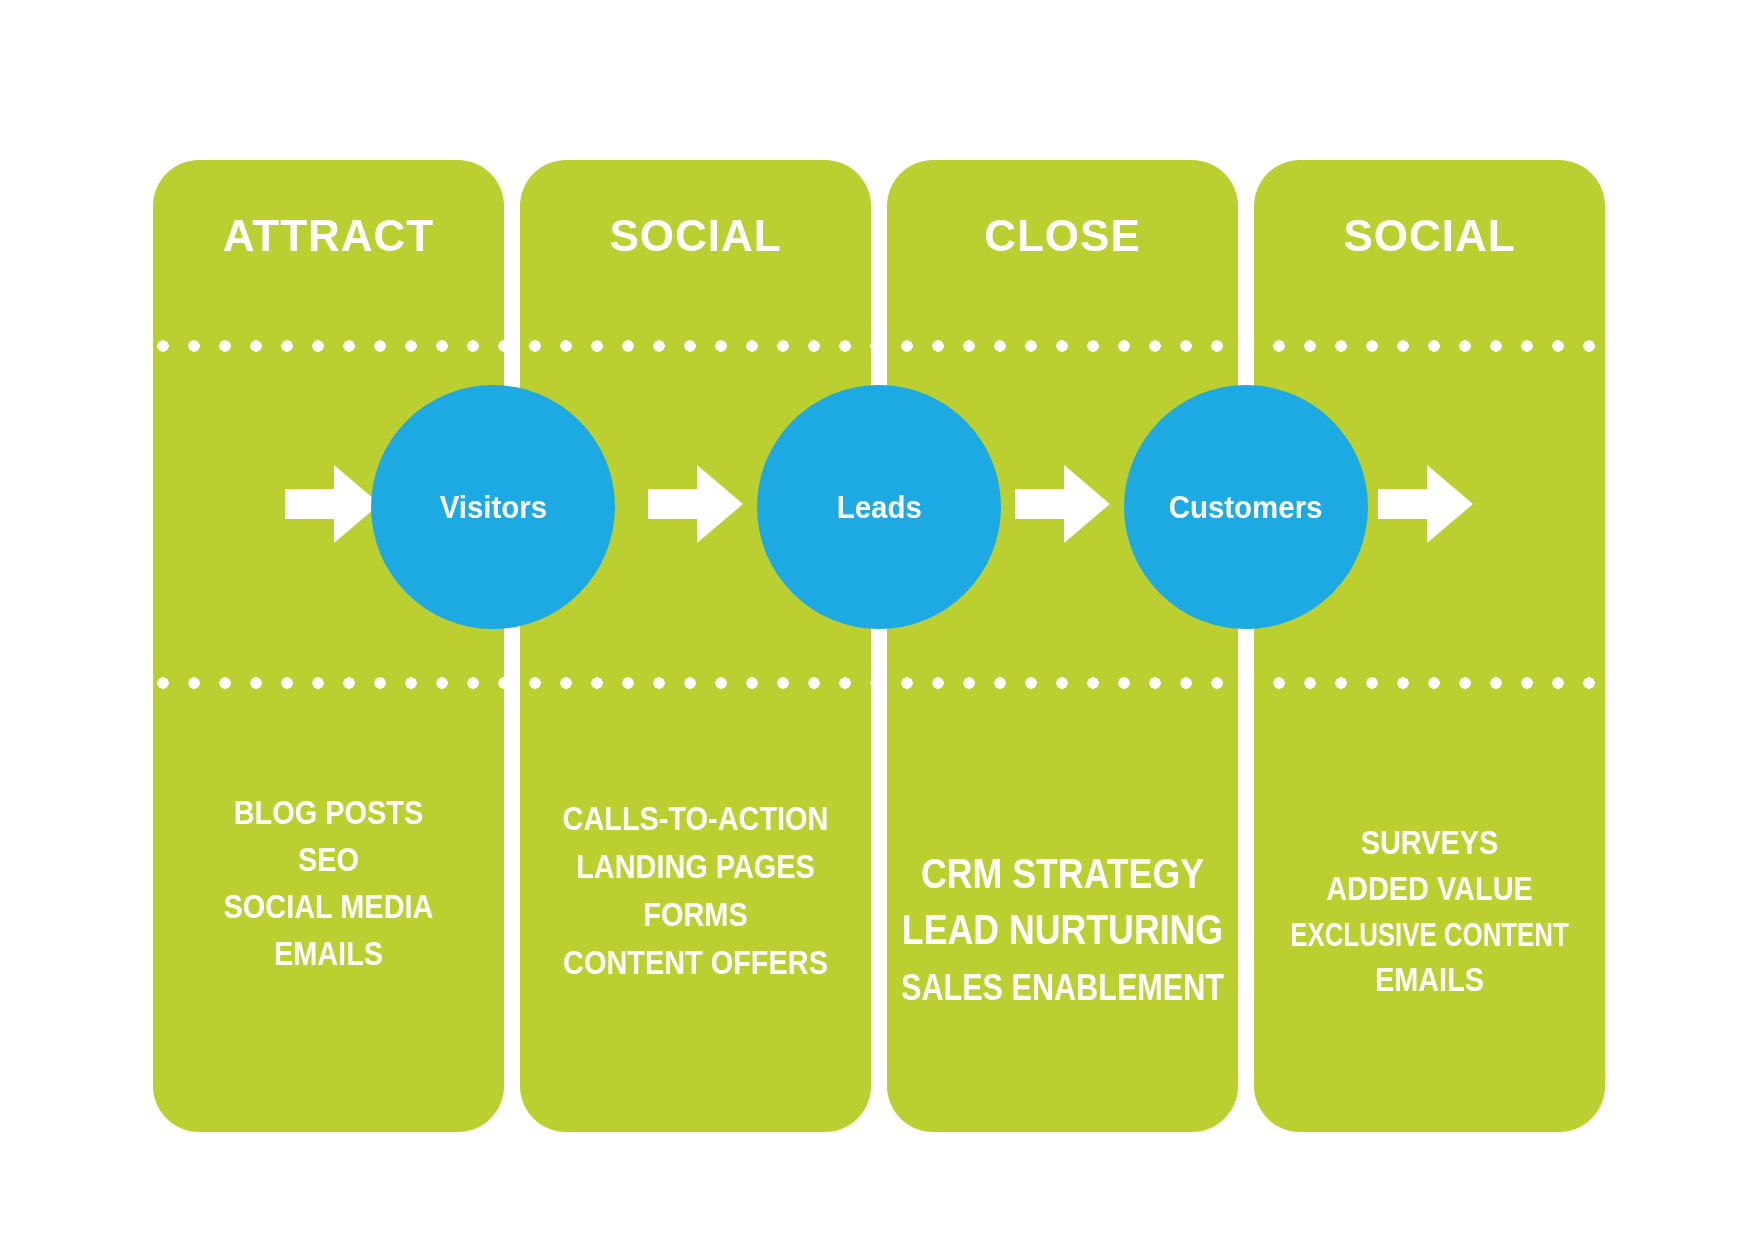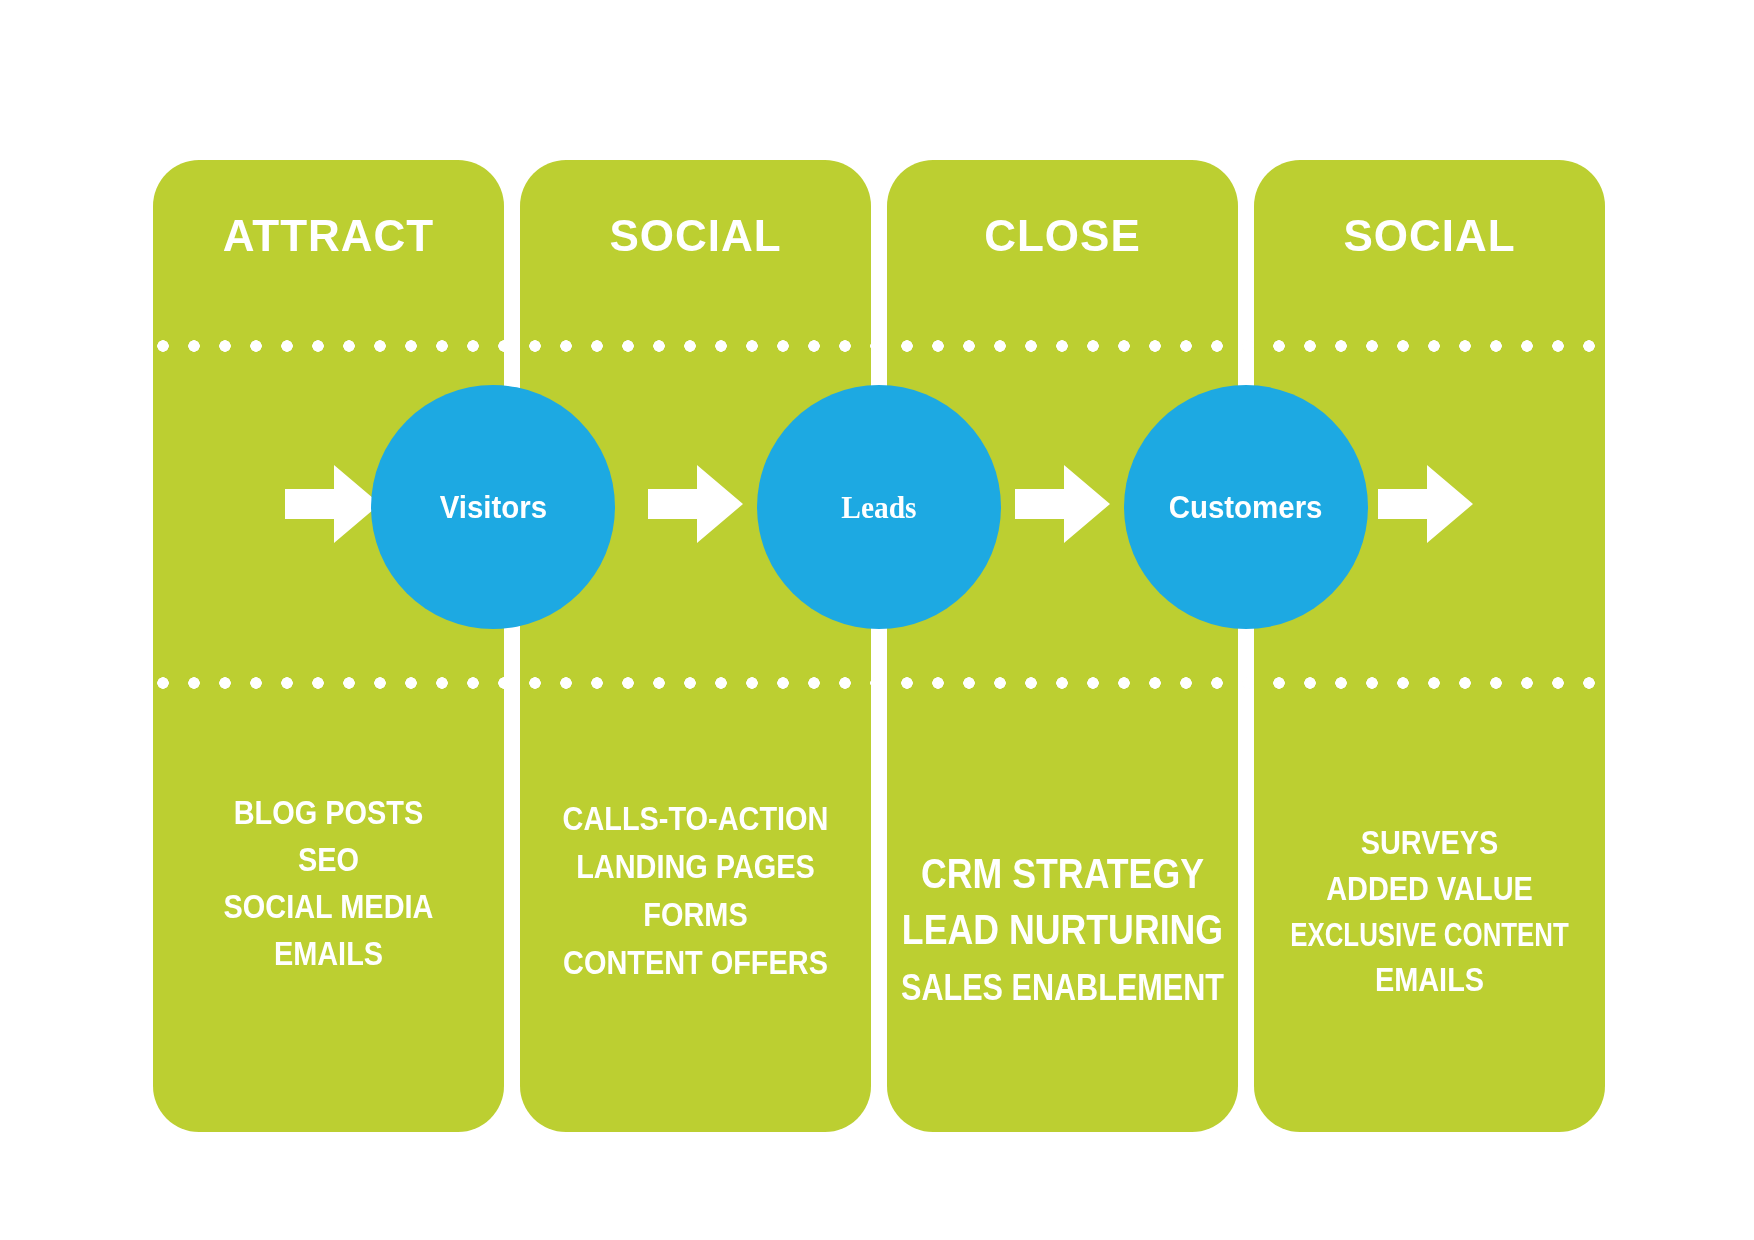--- a/index.html
+++ b/index.html
@@ -91,21 +91,21 @@
     height: 244px;
     border-radius: 50%;
     background: var(--blue);
     z-index: 3;
     display: flex;
     align-items: center;
     justify-content: center;
   }
   .persona-strangers { left: 31px;   }
   .persona-visitors  { left: 371px;  }
-  .persona-leads     { left: 757px; font-family: Liberation Serif, serif;  }
+  .persona-leads     { left: 757px;  }
   .persona-customers { left: 1124px; }
   .persona-promoters { left: 1483px; }
 
   .persona-label {
     color: var(--text);
     font-size: 32px;
     font-weight: bold;
     white-space: nowrap;
     transform: scaleX(0.92);
   }

